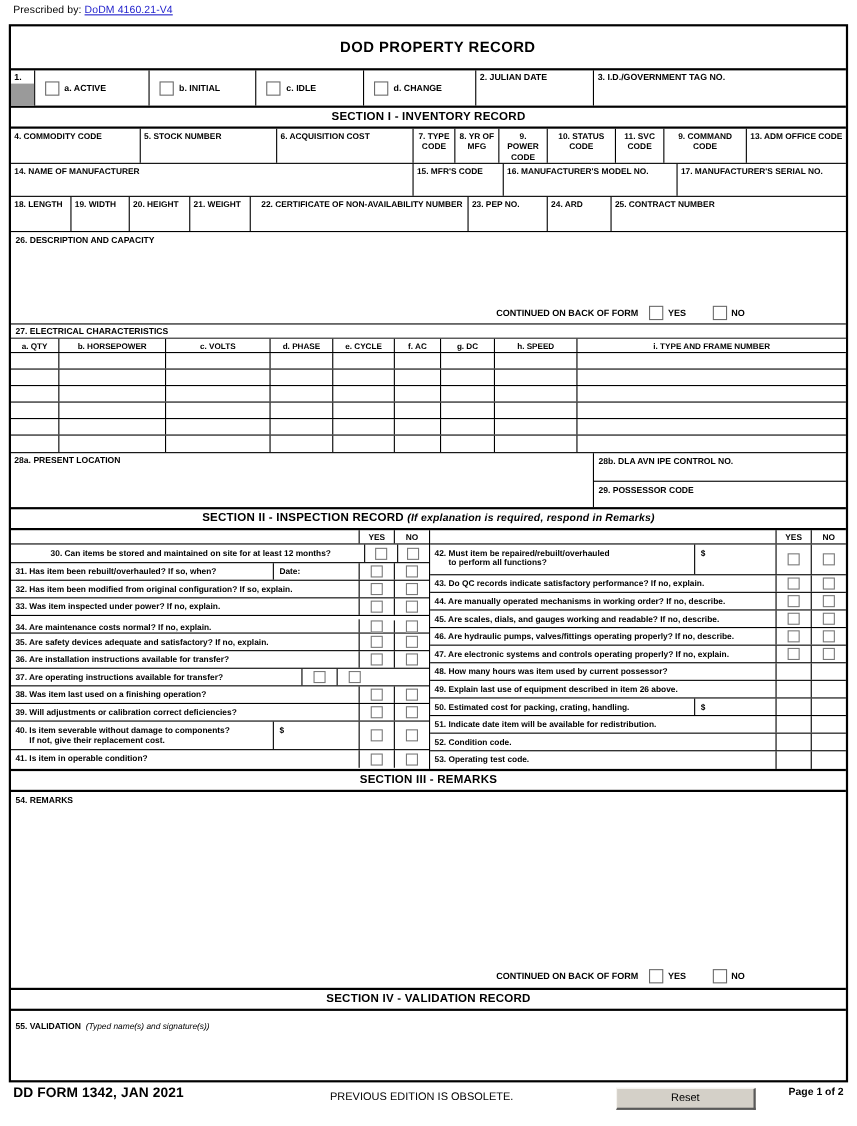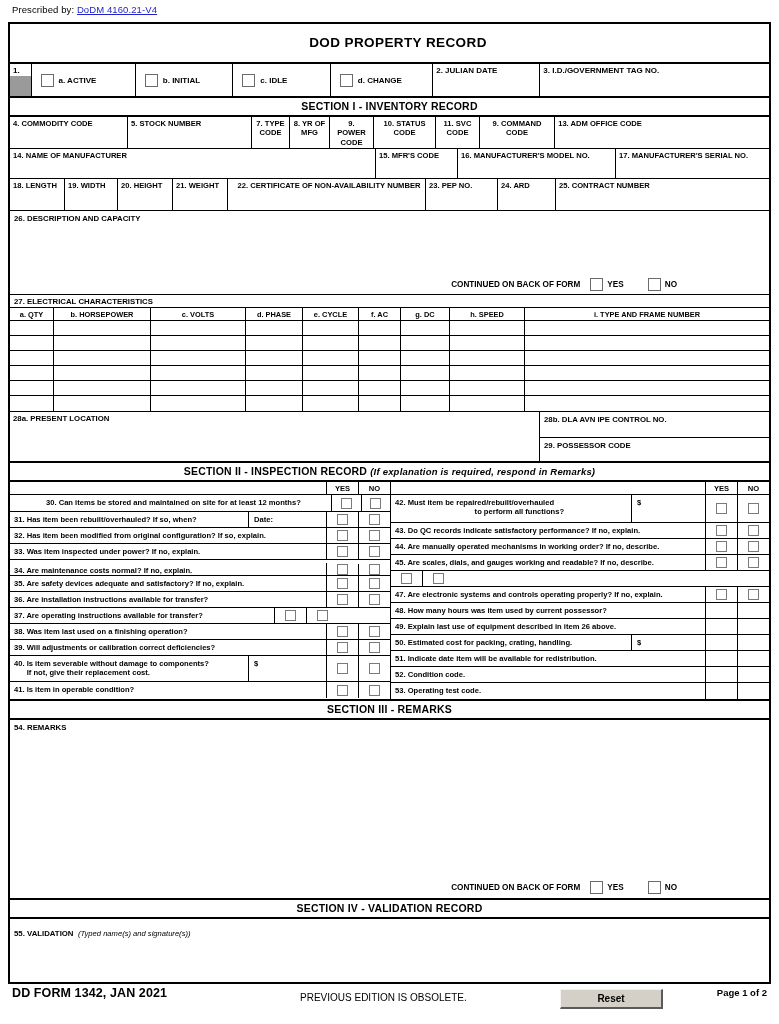--- a/index.html
+++ b/index.html
@@ -165,27 +165,27 @@
   .ff-prev {
     position: absolute; left: 292px; top: 6px;
     font-size: 10px;
   }
   .ff-page {
     position: absolute; right: 4px; top: 1px;
     font-size: 9.5px; font-weight: bold;
   }
   .reset-btn {
     position: absolute; left: 552px; top: 3px;
-    width: 103px; height: 20px;
+    width: 127px; height: 20px;
     background: #d4d0c8;
     border-top: 1px solid #f5f3ef;
     border-left: 1px solid #f5f3ef;
     border-right: 2px solid #5a5a5a;
     border-bottom: 2px solid #5a5a5a;
-    font-size: 10px; font-weight: bold;
+    font-size: 10px; font-weight: normal;
     text-align: center; line-height: 18px;
     cursor: pointer;
   }
 
   .contbar {
     display: flex; align-items: center; justify-content: flex-end;
     font-size: 8.2px; font-weight: bold;
     padding-right: 92px;
   }
   .contbar .cb { margin-left: 10px; margin-right: 4px; }
@@ -231,20 +231,21 @@
       <div class="cell" style="width:235px;font-size:8px;border-right:none">
         <span>3. I.D./GOVERNMENT TAG NO.</span>
       </div>
     </div>
 
     <div class="section-bar">SECTION I - INVENTORY RECORD</div>
 
     <div class="row band" style="height:32px">
       <div class="cell" style="width:118px"><span>4. COMMODITY CODE</span></div>
       <div class="cell" style="width:124px"><span>5. STOCK NUMBER</span></div>
+      <div class="cell" style="width:124px"><span>6. ACQUISITION COST</span></div>
       <div class="cell lbl-c" style="width:38px"><span>7. TYPE CODE</span></div>
       <div class="cell lbl-c" style="width:40px"><span>8. YR OF MFG</span></div>
       <div class="cell lbl-c" style="width:44px"><span>9. POWER CODE</span></div>
       <div class="cell lbl-c" style="width:62px"><span>10. STATUS CODE</span></div>
       <div class="cell lbl-c" style="width:44px"><span>11. SVC CODE</span></div>
       <div class="cell lbl-c" style="width:75px"><span>9. COMMAND CODE</span></div>
       <div class="cell lbl-c" style="width:90px;border-right:none"><span>13. ADM OFFICE CODE</span></div>
     </div>
 
     <div class="row band" style="height:30px">
@@ -529,21 +530,21 @@
       <div class="insp-col" style="width:378px">
         <div class="insp-hdr">
           <div style="width:315px;border-right:1px solid #000"></div>
           <div class="yn-hd" style="width:32px">YES</div>
           <div class="yn-hd" style="width:31px;border-right:none">NO</div>
         </div>
         <div id="insp-right">
             <div class="insp-row" style="height: 28px;">
               <div class="q" style="width: 241px;">
                 <div>42. Must item be repaired/rebuilt/overhauled</div>
-                <div style="white-space: pre; text-align: center;">      to perform all functions?</div>
+                <div style="white-space: pre;">      to perform all functions?</div>
               </div>
               <div class="sub-in" style="width: 74px;">$</div>
               <div class="yn" style="width: 32px;">
                 <span class="cb-sm"></span>
               </div>
               <div class="yn" style="width: 31px; border-right: none;">
                 <span class="cb-sm"></span>
               </div>
             </div>
             <div class="insp-row" style="height: 16px;">
@@ -573,20 +574,23 @@
                 <div>45. Are scales, dials, and gauges working and readable?  If no, describe.</div>
               </div>
               <div class="yn" style="width: 32px;">
                 <span class="cb-sm"></span>
               </div>
               <div class="yn" style="width: 31px; border-right: none;">
                 <span class="cb-sm"></span>
               </div>
             </div>
             <div class="insp-row" style="height: 16px;">
+              <div class="q" style="width: 315px;">
+                <div>46. Are hydraulic pumps, valves/fittings operating properly?  If no, describe.</div>
+              </div>
               <div class="yn" style="width: 32px;">
                 <span class="cb-sm"></span>
               </div>
               <div class="yn" style="width: 31px; border-right: none;">
                 <span class="cb-sm"></span>
               </div>
             </div>
             <div class="insp-row" style="height: 16px;">
               <div class="q" style="width: 315px;">
                 <div>47. Are electronic systems and controls operating properly?  If no, explain.</div>

